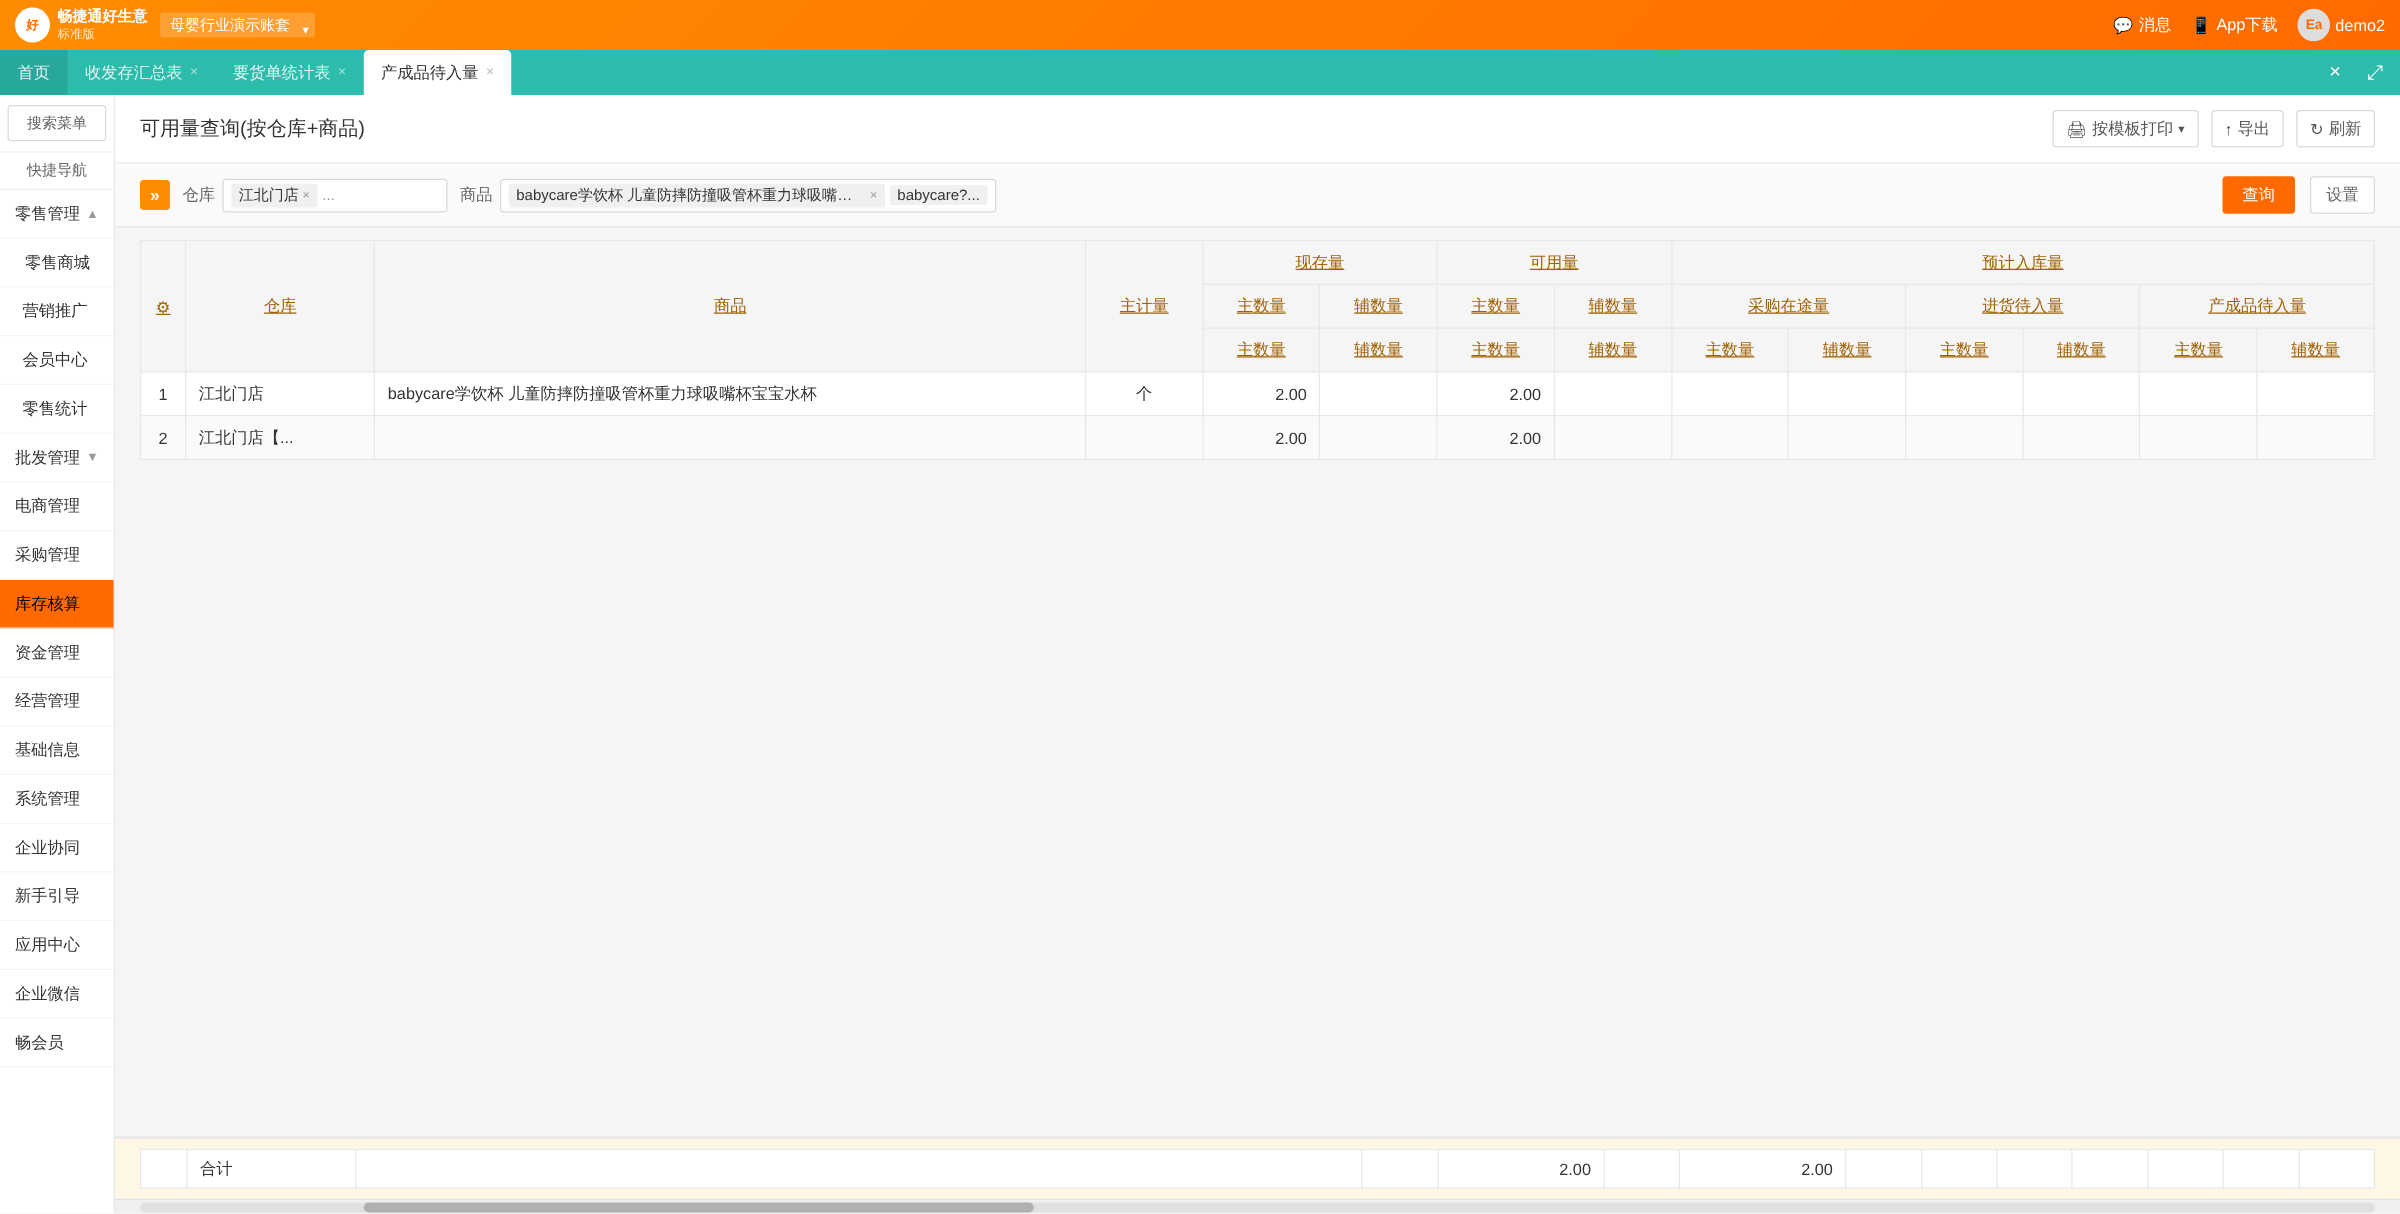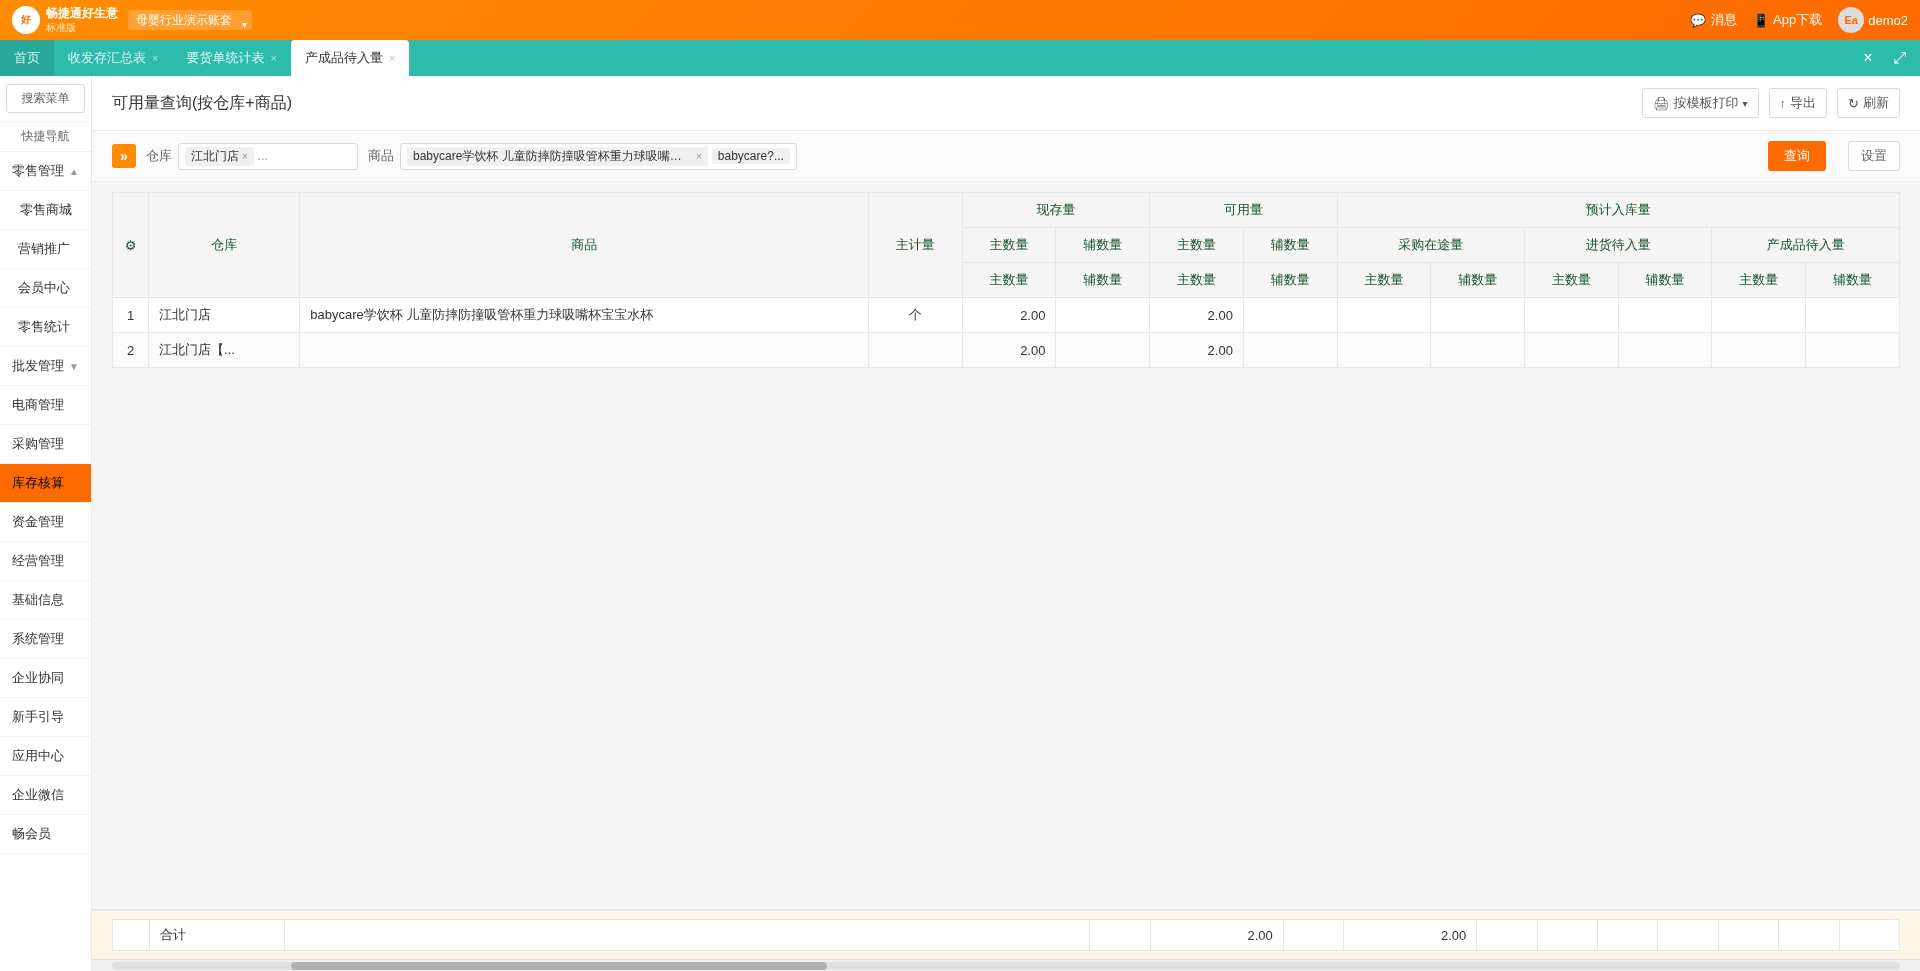--- a/index.html
+++ b/index.html
@@ -183,21 +183,21 @@
       background: #f0f0f0;
       border-radius: 2px;
       padding: 1px 6px;
       font-size: 12px;
       display: flex;
       align-items: center;
       gap: 3px;
     }
     .filter-tag .tag-close { cursor: pointer; color: #999; font-size: 10px; }
     .filter-more { color: #999; font-size: 12px; cursor: pointer; }
-    .filter-actions { margin-left: auto; display: flex; gap: 22px; }
+    .filter-actions { margin-left: auto; display: flex; gap: 12px; }
     .btn-query {
       background: #ff6a00;
       color: white;
       border: none;
       padding: 5px 16px;
       border-radius: 3px;
       cursor: pointer;
       font-size: 13px;
     }
     .btn-settings {
@@ -212,22 +212,23 @@
 
     
     .table-area { flex: 1; overflow: auto; padding: 10px 20px; }
     table { width: 100%; border-collapse: collapse; background: white; font-size: 13px; }
     thead tr { background: #f5f5f5; }
     th {
       border: 1px solid #e8e8e8;
       padding: 8px 10px;
       text-align: center;
       font-weight: 500;
-      color: #14532d;
+      color: #a16207;
       white-space: nowrap;
+      text-decoration: underline;
     }
     td {
       border: 1px solid #e8e8e8;
       padding: 8px 10px;
       color: #333;
     }
     .td-center { text-align: center; }
     .td-right { text-align: right; }
     .settings-col { width: 36px; }
 

